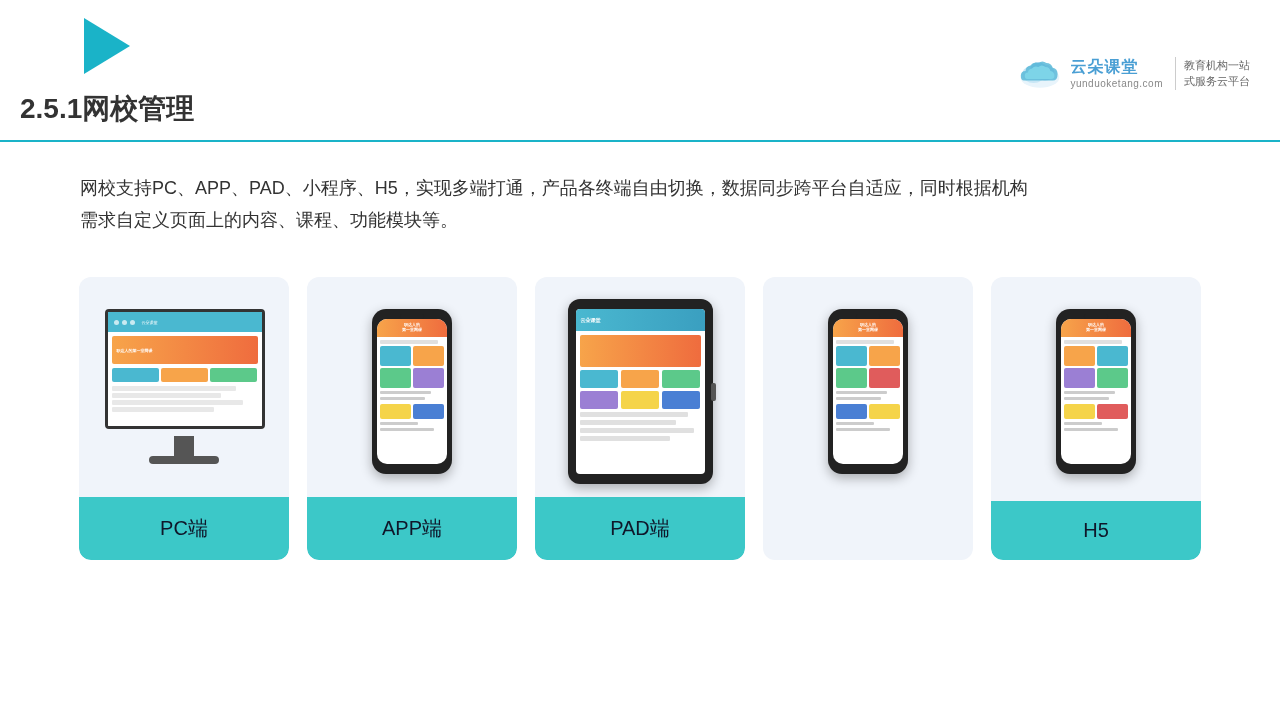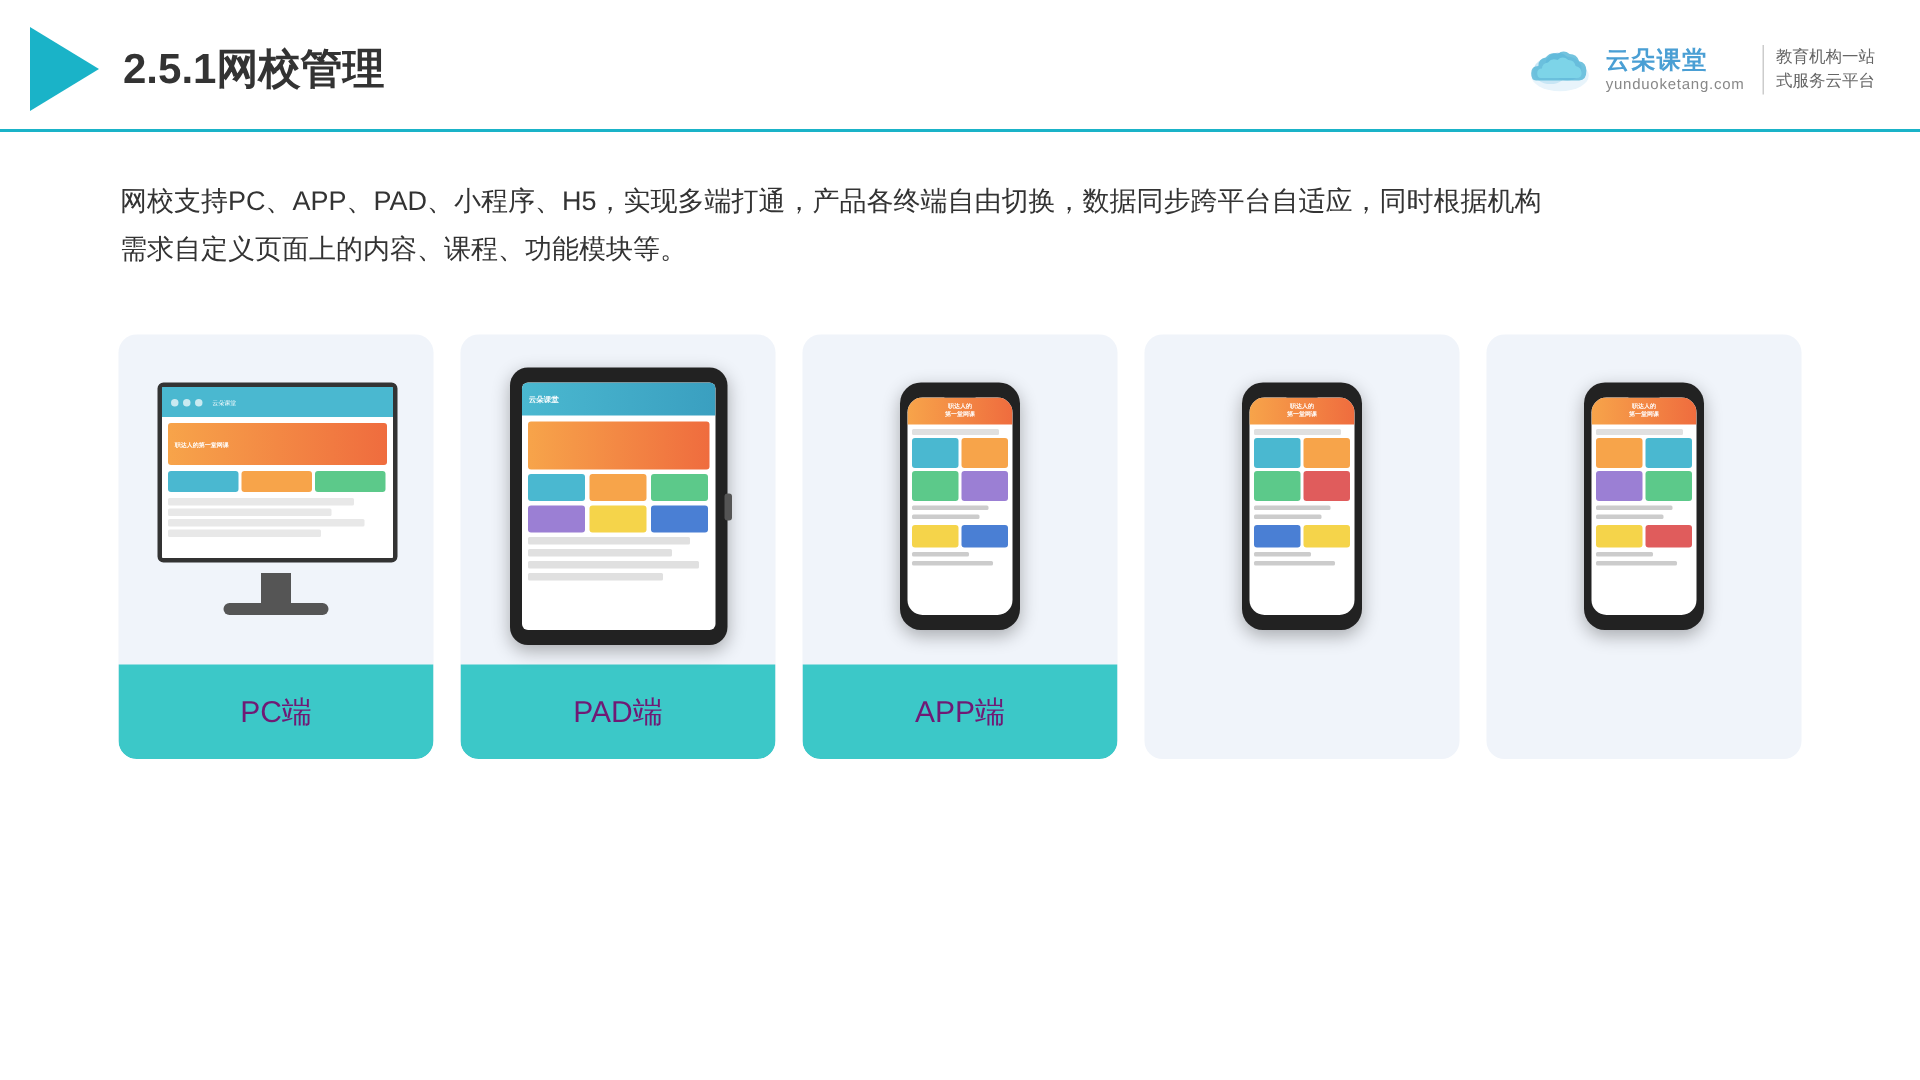--- a/index.html
+++ b/index.html
@@ -18,20 +18,21 @@
       align-items: center;
       justify-content: space-between;
       padding: 18px 30px 12px 20px;
       border-bottom: 2px solid #1ab3c8;
     }
 
     .header-left {
       display: flex;
       align-items: center;
       gap: 16px;
+      flex-direction: column;
     }
 
     .logo-triangle {
       width: 0;
       height: 0;
       border-top: 28px solid transparent;
       border-bottom: 28px solid transparent;
       border-left: 46px solid #1ab3c8;
     }
 
@@ -116,21 +117,21 @@
       height: 220px;
       display: flex;
       align-items: center;
       justify-content: center;
       padding: 20px 10px 10px 10px;
       position: relative;
     }
 
     .card-label {
       background: #3cc8c8;
-      color: #701a75;
+      color: #0f172a;
       font-size: 20px;
       font-weight: 500;
       width: 100%;
       text-align: center;
       padding: 18px 1px;
       border-radius: 0 0 12px 12px;
       margin-top: auto;
     }
 
     
@@ -474,20 +475,53 @@
         </div>
         <div class="monitor-stand"></div>
         <div class="monitor-base"></div>
       </div>
     </div>
     <div class="card-label">PC端</div>
   </div>
 
   <div class="card">
     <div class="card-image-area">
+      <div class="phone-mockup">
+        <div class="phone-notch"></div>
+        <div class="phone-screen">
+          <div class="phone-screen-header">
+            <div class="phone-screen-header-text">职达人的<br>第一堂网课</div>
+          </div>
+          <div class="phone-screen-body">
+            <div class="phone-mini-row" style="width:90%"></div>
+            <div class="phone-mini-card-row">
+              <div class="phone-mini-card color-teal"></div>
+              <div class="phone-mini-card color-orange"></div>
+            </div>
+            <div class="phone-mini-card-row">
+              <div class="phone-mini-card color-green"></div>
+              <div class="phone-mini-card color-purple"></div>
+            </div>
+            <div class="phone-mini-text-block" style="width:80%"></div>
+            <div class="phone-mini-text-block" style="width:70%"></div>
+            <div class="phone-mini-card-row" style="margin-top:2px;">
+              <div class="phone-mini-card color-yellow" style="height:15px;"></div>
+              <div class="phone-mini-card color-blue" style="height:15px;"></div>
+            </div>
+            <div class="phone-mini-text-block" style="width:60%"></div>
+            <div class="phone-mini-text-block" style="width:85%"></div>
+          </div>
+        </div>
+      </div>
+    </div>
+    <div class="card-label">APP端</div>
+  </div>
+
+  <div class="card">
+    <div class="card-image-area">
       <div class="tablet-mockup">
         <div class="tablet-button"></div>
         <div class="tablet-screen">
           <div class="tablet-screen-header">
             <span class="tablet-screen-header-text">云朵课堂</span>
           </div>
           <div class="tablet-screen-body">
             <div class="tablet-banner"></div>
             <div class="tablet-cards-row">
               <div class="tablet-mini-card color-teal"></div>
@@ -519,94 +553,62 @@
             <div class="phone-screen-header-text">职达人的<br>第一堂网课</div>
           </div>
           <div class="phone-screen-body">
             <div class="phone-mini-row" style="width:90%"></div>
             <div class="phone-mini-card-row">
               <div class="phone-mini-card color-teal"></div>
               <div class="phone-mini-card color-orange"></div>
             </div>
             <div class="phone-mini-card-row">
               <div class="phone-mini-card color-green"></div>
-              <div class="phone-mini-card color-purple"></div>
+              <div class="phone-mini-card color-red"></div>
             </div>
             <div class="phone-mini-text-block" style="width:80%"></div>
             <div class="phone-mini-text-block" style="width:70%"></div>
             <div class="phone-mini-card-row" style="margin-top:2px;">
+              <div class="phone-mini-card color-blue" style="height:15px;"></div>
               <div class="phone-mini-card color-yellow" style="height:15px;"></div>
-              <div class="phone-mini-card color-blue" style="height:15px;"></div>
             </div>
             <div class="phone-mini-text-block" style="width:60%"></div>
             <div class="phone-mini-text-block" style="width:85%"></div>
           </div>
         </div>
       </div>
     </div>
-    <div class="card-label">APP端</div>
   </div>
 
   <div class="card">
     <div class="card-image-area">
       <div class="phone-mockup">
         <div class="phone-notch"></div>
         <div class="phone-screen">
           <div class="phone-screen-header">
             <div class="phone-screen-header-text">职达人的<br>第一堂网课</div>
           </div>
           <div class="phone-screen-body">
             <div class="phone-mini-row" style="width:90%"></div>
             <div class="phone-mini-card-row">
-              <div class="phone-mini-card color-teal"></div>
-              <div class="phone-mini-card color-orange"></div>
-            </div>
-            <div class="phone-mini-card-row">
-              <div class="phone-mini-card color-green"></div>
-              <div class="phone-mini-card color-red"></div>
-            </div>
-            <div class="phone-mini-text-block" style="width:80%"></div>
-            <div class="phone-mini-text-block" style="width:70%"></div>
-            <div class="phone-mini-card-row" style="margin-top:2px;">
-              <div class="phone-mini-card color-blue" style="height:15px;"></div>
-              <div class="phone-mini-card color-yellow" style="height:15px;"></div>
-            </div>
-            <div class="phone-mini-text-block" style="width:60%"></div>
-            <div class="phone-mini-text-block" style="width:85%"></div>
-          </div>
-        </div>
-      </div>
-    </div>
-  </div>
-
-  <div class="card">
-    <div class="card-image-area">
-      <div class="phone-mockup">
-        <div class="phone-notch"></div>
-        <div class="phone-screen">
-          <div class="phone-screen-header">
-            <div class="phone-screen-header-text">职达人的<br>第一堂网课</div>
-          </div>
-          <div class="phone-screen-body">
-            <div class="phone-mini-row" style="width:90%"></div>
-            <div class="phone-mini-card-row">
               <div class="phone-mini-card color-orange"></div>
               <div class="phone-mini-card color-teal"></div>
             </div>
             <div class="phone-mini-card-row">
               <div class="phone-mini-card color-purple"></div>
               <div class="phone-mini-card color-green"></div>
             </div>
             <div class="phone-mini-text-block" style="width:80%"></div>
             <div class="phone-mini-text-block" style="width:70%"></div>
             <div class="phone-mini-card-row" style="margin-top:2px;">
               <div class="phone-mini-card color-yellow" style="height:15px;"></div>
               <div class="phone-mini-card color-red" style="height:15px;"></div>
             </div>
             <div class="phone-mini-text-block" style="width:60%"></div>
             <div class="phone-mini-text-block" style="width:85%"></div>
           </div>
         </div>
       </div>
     </div>
+    <div class="card-label">H5</div>
   </div>
 
 </section>
 
 </body></html>

